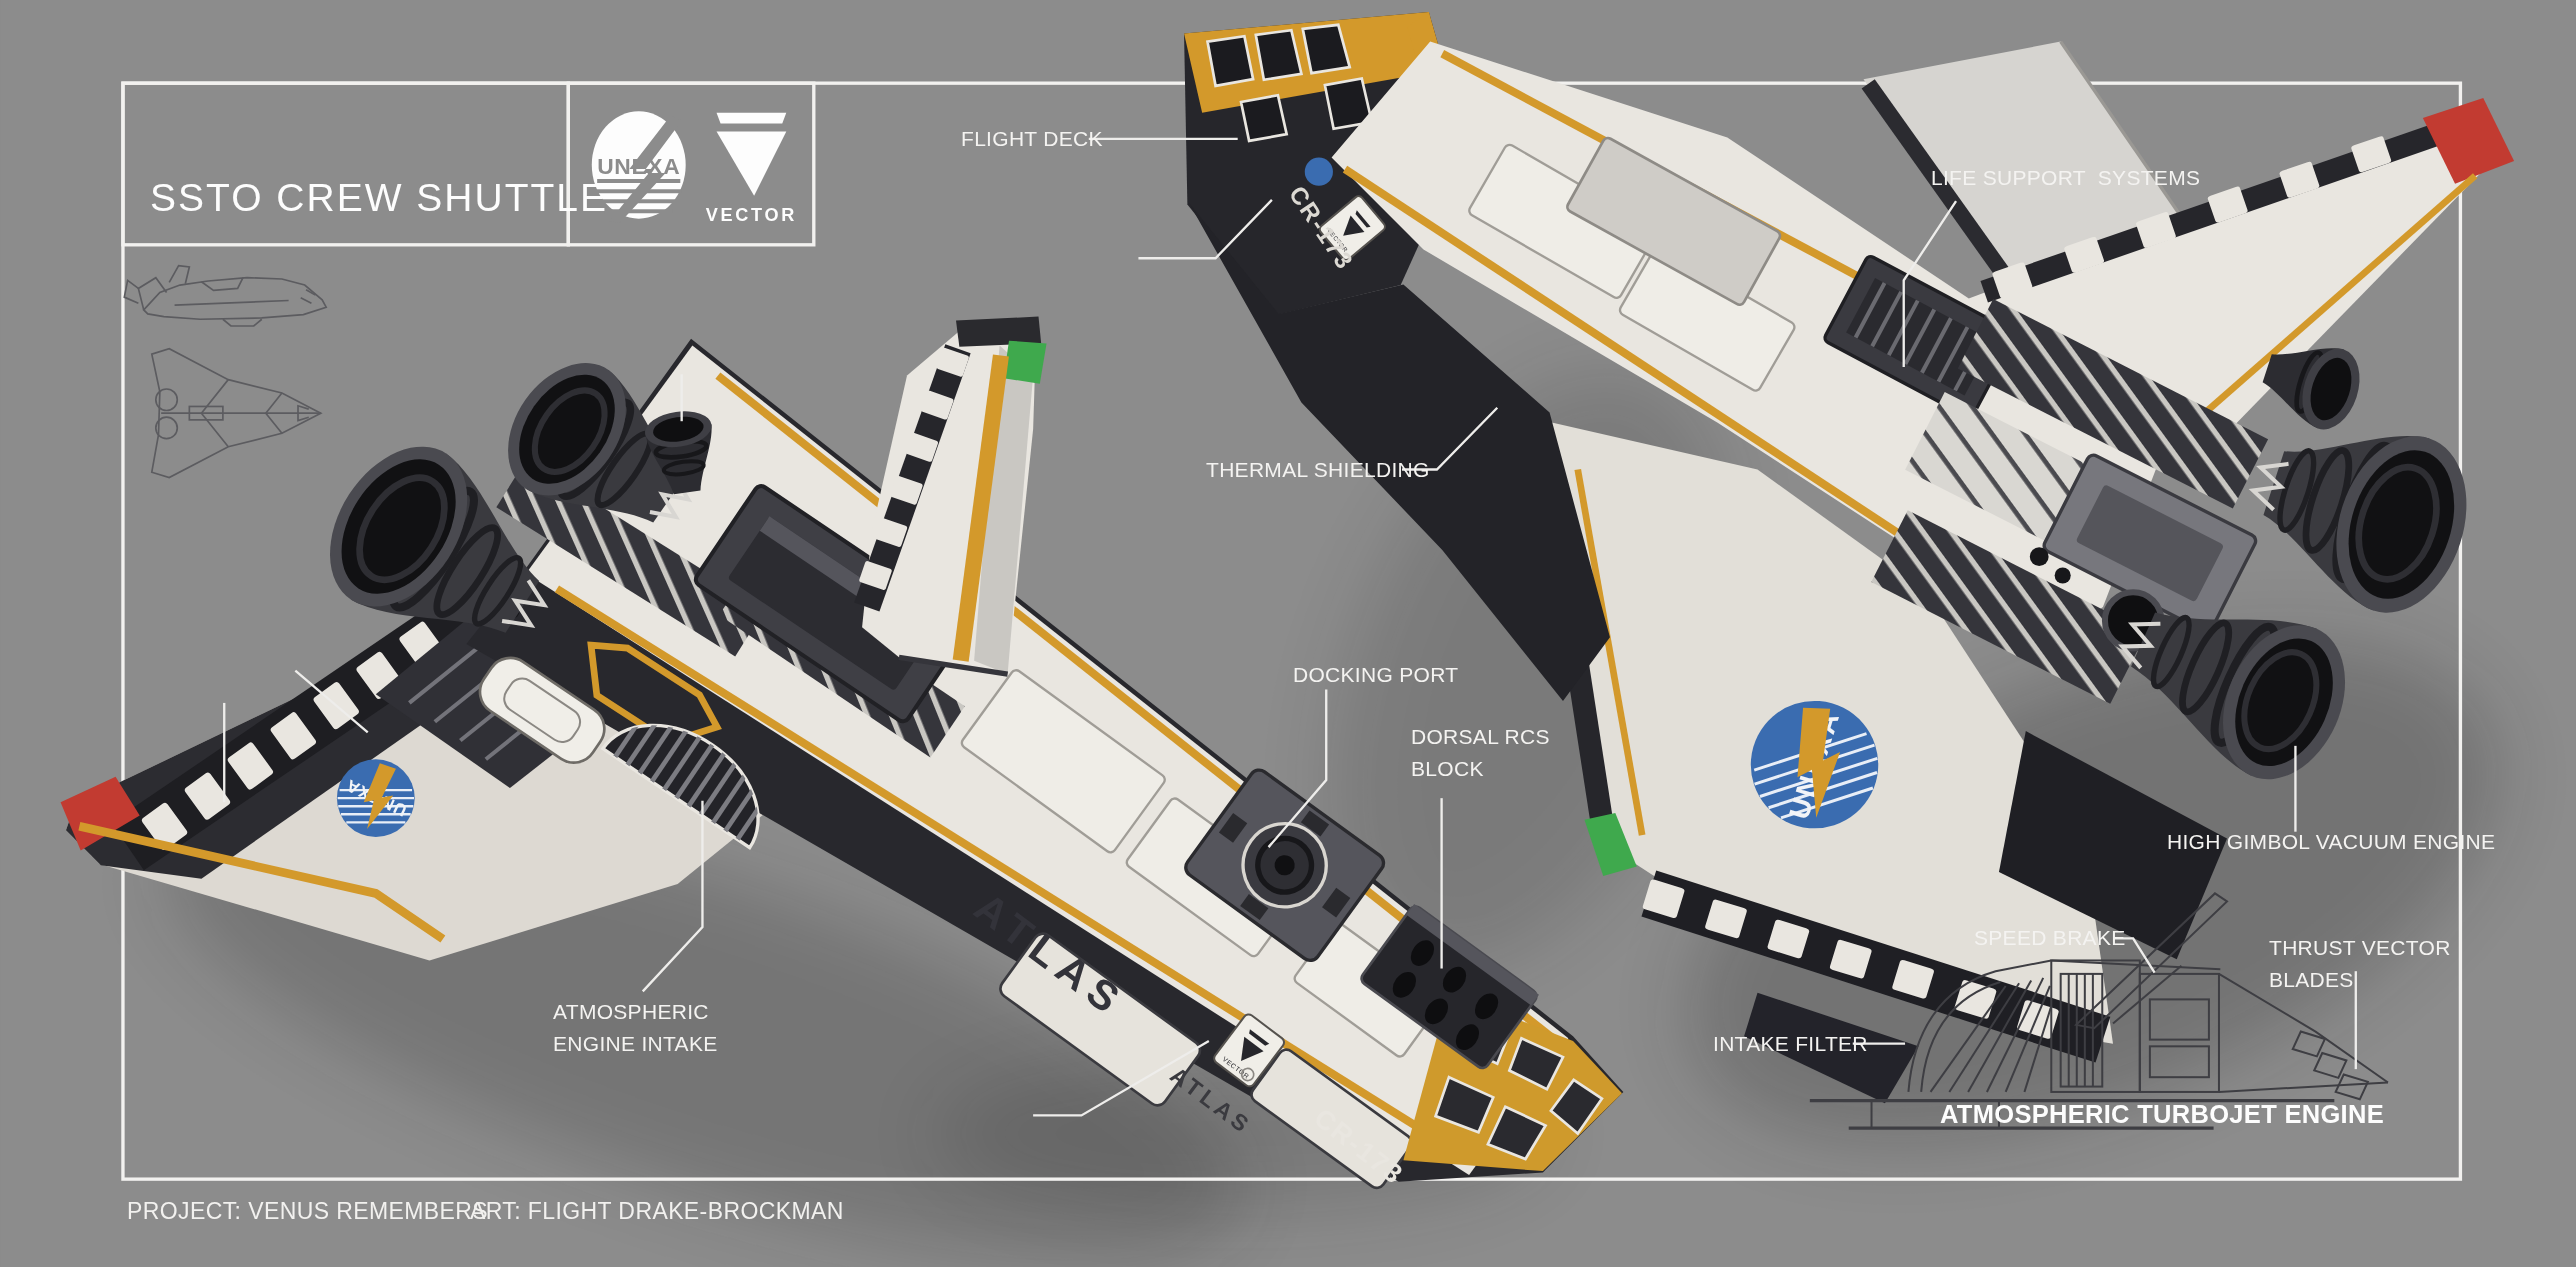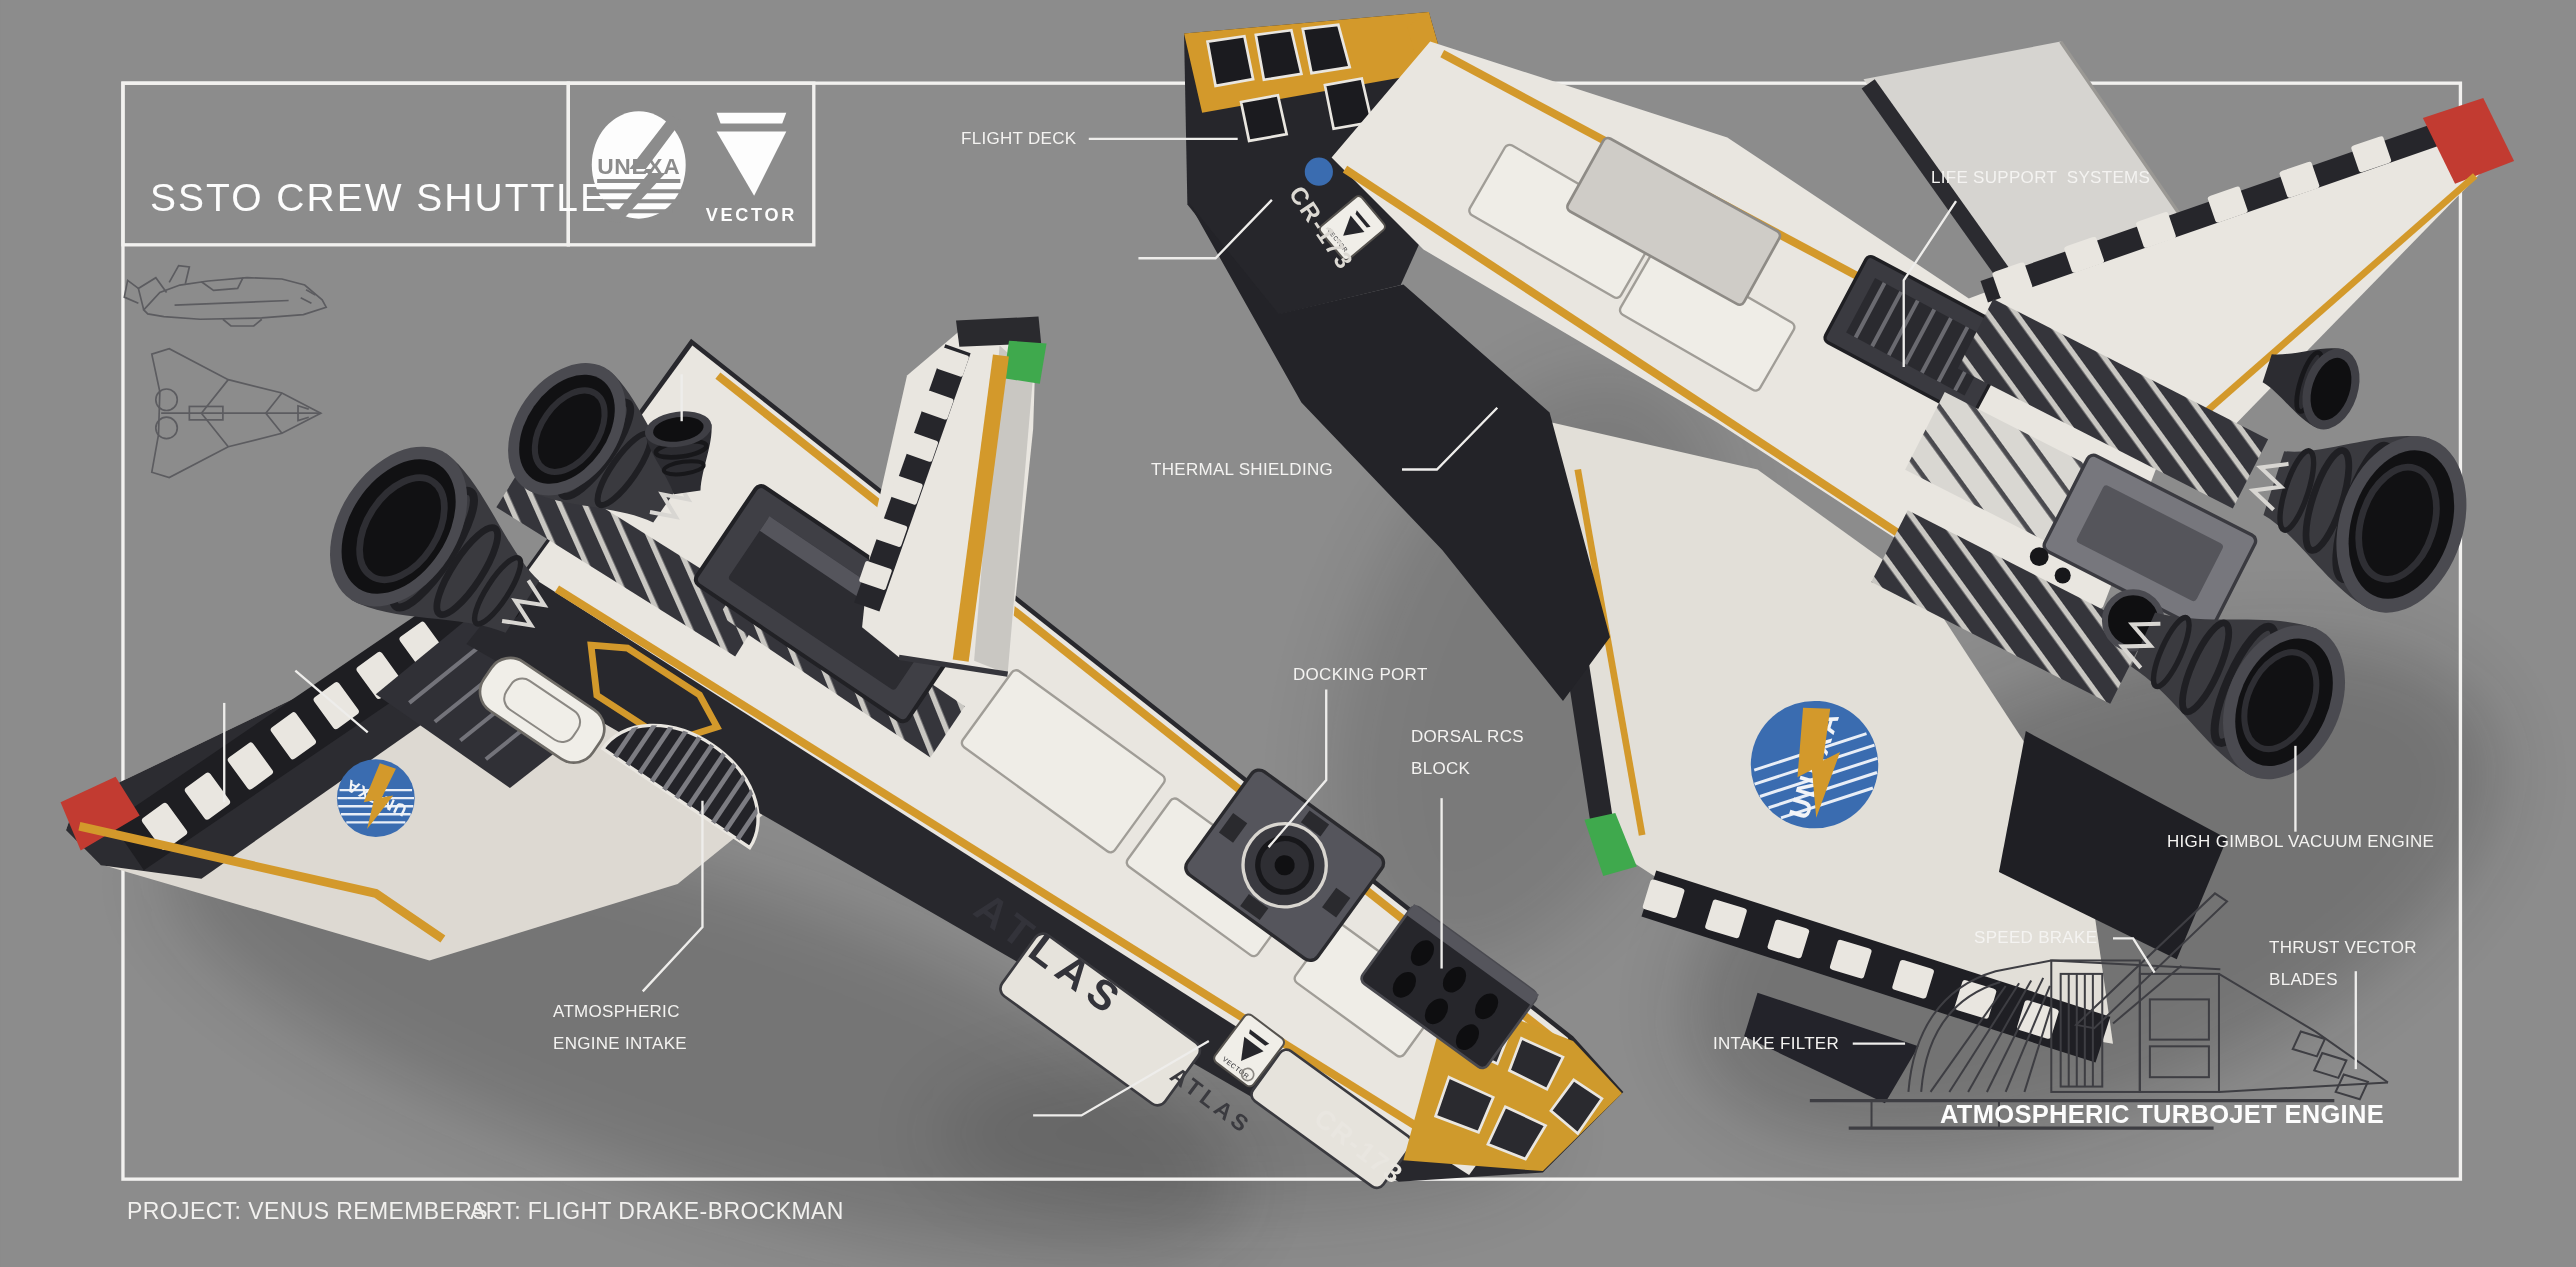--- a/index.html
+++ b/index.html
@@ -1,20 +1,20 @@
 <!DOCTYPE html>
 <html style="font-size:10.7px"><head>
 <meta charset="utf-8">
 <style>
   html,body{margin:0;padding:0;background:#6e6e6e;}
   .stage{position:relative;width:2576px;height:1267px;background:#8c8c8c;overflow:hidden;
          font-family:"Liberation Sans", sans-serif;}
   svg.art{position:absolute;left:0;top:0;width:2576px;height:1267px;display:block;}
   svg text{font-family:"Liberation Sans", sans-serif;}
-  .callout{position:absolute;color:#f4f3f1;font-size:17px;line-height:32px;letter-spacing:0.3px;
+  .callout{position:absolute;color:#f4f3f1;font-size:21px;line-height:32px;letter-spacing:0.3px;
            white-space:pre-wrap;}
   .title-model{position:absolute;left:150px;top:101px;font-size:59px;font-weight:bold;color:#fdfdfd;
            letter-spacing:0.7px;white-space:pre;}
   .title-sub{position:absolute;left:150px;top:176px;font-size:39px;color:#fdfdfd;letter-spacing:2px;
            white-space:pre;}
   .caption{position:absolute;left:1940px;top:1068px;font-size:25.5px;font-weight:bold;color:#fdfdfd;
            letter-spacing:0.3px;margin-top:32px;}
   .footer-item{position:absolute;top:1198px;font-size:23px;color:#f2f1ef;letter-spacing:0.4px;}
 </style>
 </head>
@@ -472,21 +472,21 @@
     <path d="M2762,1556 L2840,1556"></path>
     <path d="M958,1478 L1047,1382 L1047,1194"></path>
     <path d="M1540,1663 L1612,1663 L1802,1552"></path>
   </g>
 </svg>
 
 <div class="title-sub">SSTO CREW SHUTTLE</div>
 
 <div class="callout" style="left:961px;top:123px">FLIGHT DECK</div>
 <div class="callout" style="left:1931px;top:162px">LIFE SUPPORT  SYSTEMS</div>
-<div class="callout" style="left:1151px;top:454px">THERMAL SHIELDING</div>
+<div class="callout" style="left:1206px;top:454px">THERMAL SHIELDING</div>
 <div class="callout" style="left:1293px;top:659px">DOCKING PORT</div>
 <div class="callout" style="left:1411px;top:721px">DORSAL RCS
 BLOCK</div>
 <div class="callout" style="left:2167px;top:826px">HIGH GIMBOL VACUUM ENGINE</div>
 <div class="callout" style="left:1974px;top:922px">SPEED BRAKE</div>
 <div class="callout" style="left:2269px;top:932px">THRUST VECTOR
 BLADES</div>
 <div class="callout" style="left:1713px;top:1028px">INTAKE FILTER</div>
 <div class="callout" style="left:553px;top:996px">ATMOSPHERIC
 ENGINE INTAKE</div>

